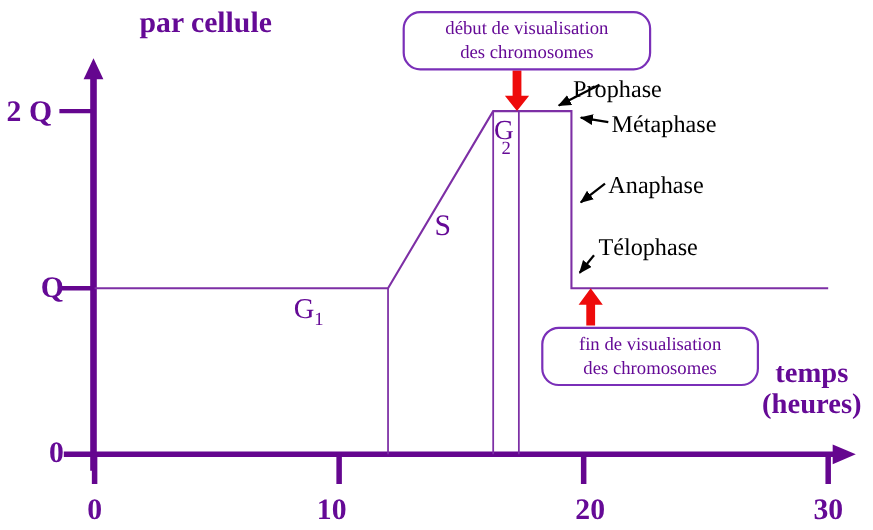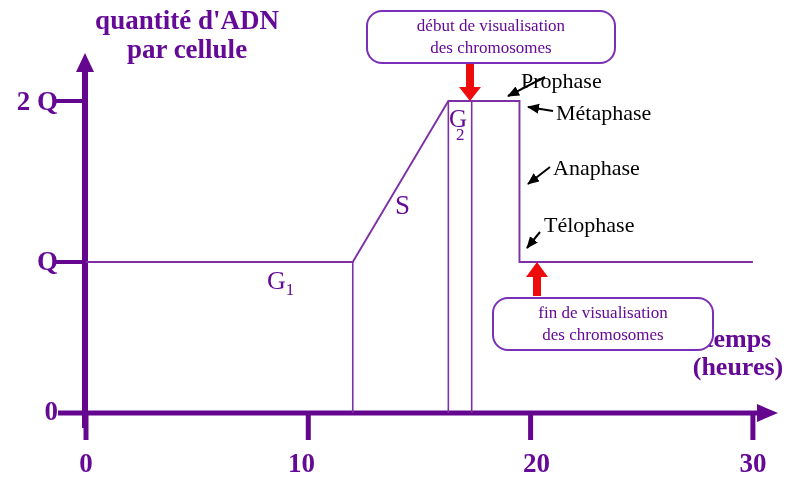--- a/index.html
+++ b/index.html
@@ -8,21 +8,21 @@
     font-family:"Liberation Serif", "DejaVu Serif", serif;overflow:hidden;
   }
   .lbl{position:absolute;white-space:nowrap;}
   .axis-num{font-weight:bold;font-size:27px;color:#650a96;}
   .axis-title{font-weight:bold;font-size:27px;color:#650a96;line-height:1.08;text-align:center;}
   .black-lbl{font-size:22px;color:#000000;}
   .phase-lbl{font-size:26px;color:#650a96;}
   .phase-sub{font-size:17px;}
   .bubble{
     position:absolute;border:2px solid #7a2fb8;border-radius:16px;background:#ffffff;
-    color:#650a96;font-size:17px;line-height:1.28;text-align:center;padding:3px 14px;
+    color:#650a96;font-size:17px;line-height:1.28;text-align:center;padding:3px 2px;
   }
   svg{position:absolute;left:0;top:0;}
 </style>
 </head>
 <body>
 
 <div class="stage">
 
   <svg id="plot" width="794" height="482" viewBox="0 0 794 482">
     <defs>
@@ -52,25 +52,24 @@
     <line x1="545" y1="77" x2="508" y2="96" stroke="#000" stroke-width="2" marker-end="url(#ah-black)"></line>
     <line x1="553" y1="111" x2="528" y2="107" stroke="#000" stroke-width="2" marker-end="url(#ah-black)"></line>
     <line x1="550" y1="167" x2="528" y2="184" stroke="#000" stroke-width="2" marker-end="url(#ah-black)"></line>
     <line x1="540" y1="232" x2="527" y2="248" stroke="#000" stroke-width="2" marker-end="url(#ah-black)"></line>
 
     <polygon points="466,64 474,64 474,87 481,87 470,101 459,87 466,87" fill="#ee0b0b"></polygon>
     <polygon points="537,262 548,277 541,277 541,296 533,296 533,277 526,277" fill="#ee0b0b"></polygon>
   </svg>
 
   <div class="lbl axis-title" style="left:80px;top:6px;width:214px;">
-    <span style="display:block">quantité d'ADN</span>
     <span style="display:block">par cellule</span>
   </div>
 
-  <div class="lbl axis-num" style="left:6px;top:86px;width:52px;text-align:right;">2 Q</div>
+  <div class="lbl axis-num" style="left:6px;top:86px;width:52px;">2 Q</div>
   <div class="lbl axis-num" style="left:6px;top:246px;width:52px;text-align:right;">Q</div>
   <div class="lbl axis-num" style="left:6px;top:396px;width:52px;text-align:right;">0</div>
 
   <div class="lbl axis-num" style="left:66px;top:448px;width:40px;text-align:center;">0</div>
   <div class="lbl axis-num" style="left:288px;top:448px;width:40px;text-align:left;">10</div>
   <div class="lbl axis-num" style="left:510px;top:448px;width:40px;text-align:right;">20</div>
   <div class="lbl axis-num" style="left:733px;top:448px;width:40px;text-align:center;">30</div>
 
   <div class="lbl axis-title" style="left:684px;top:325px;width:108px;font-size:26px;">
     <span style="display:block">temps</span>

